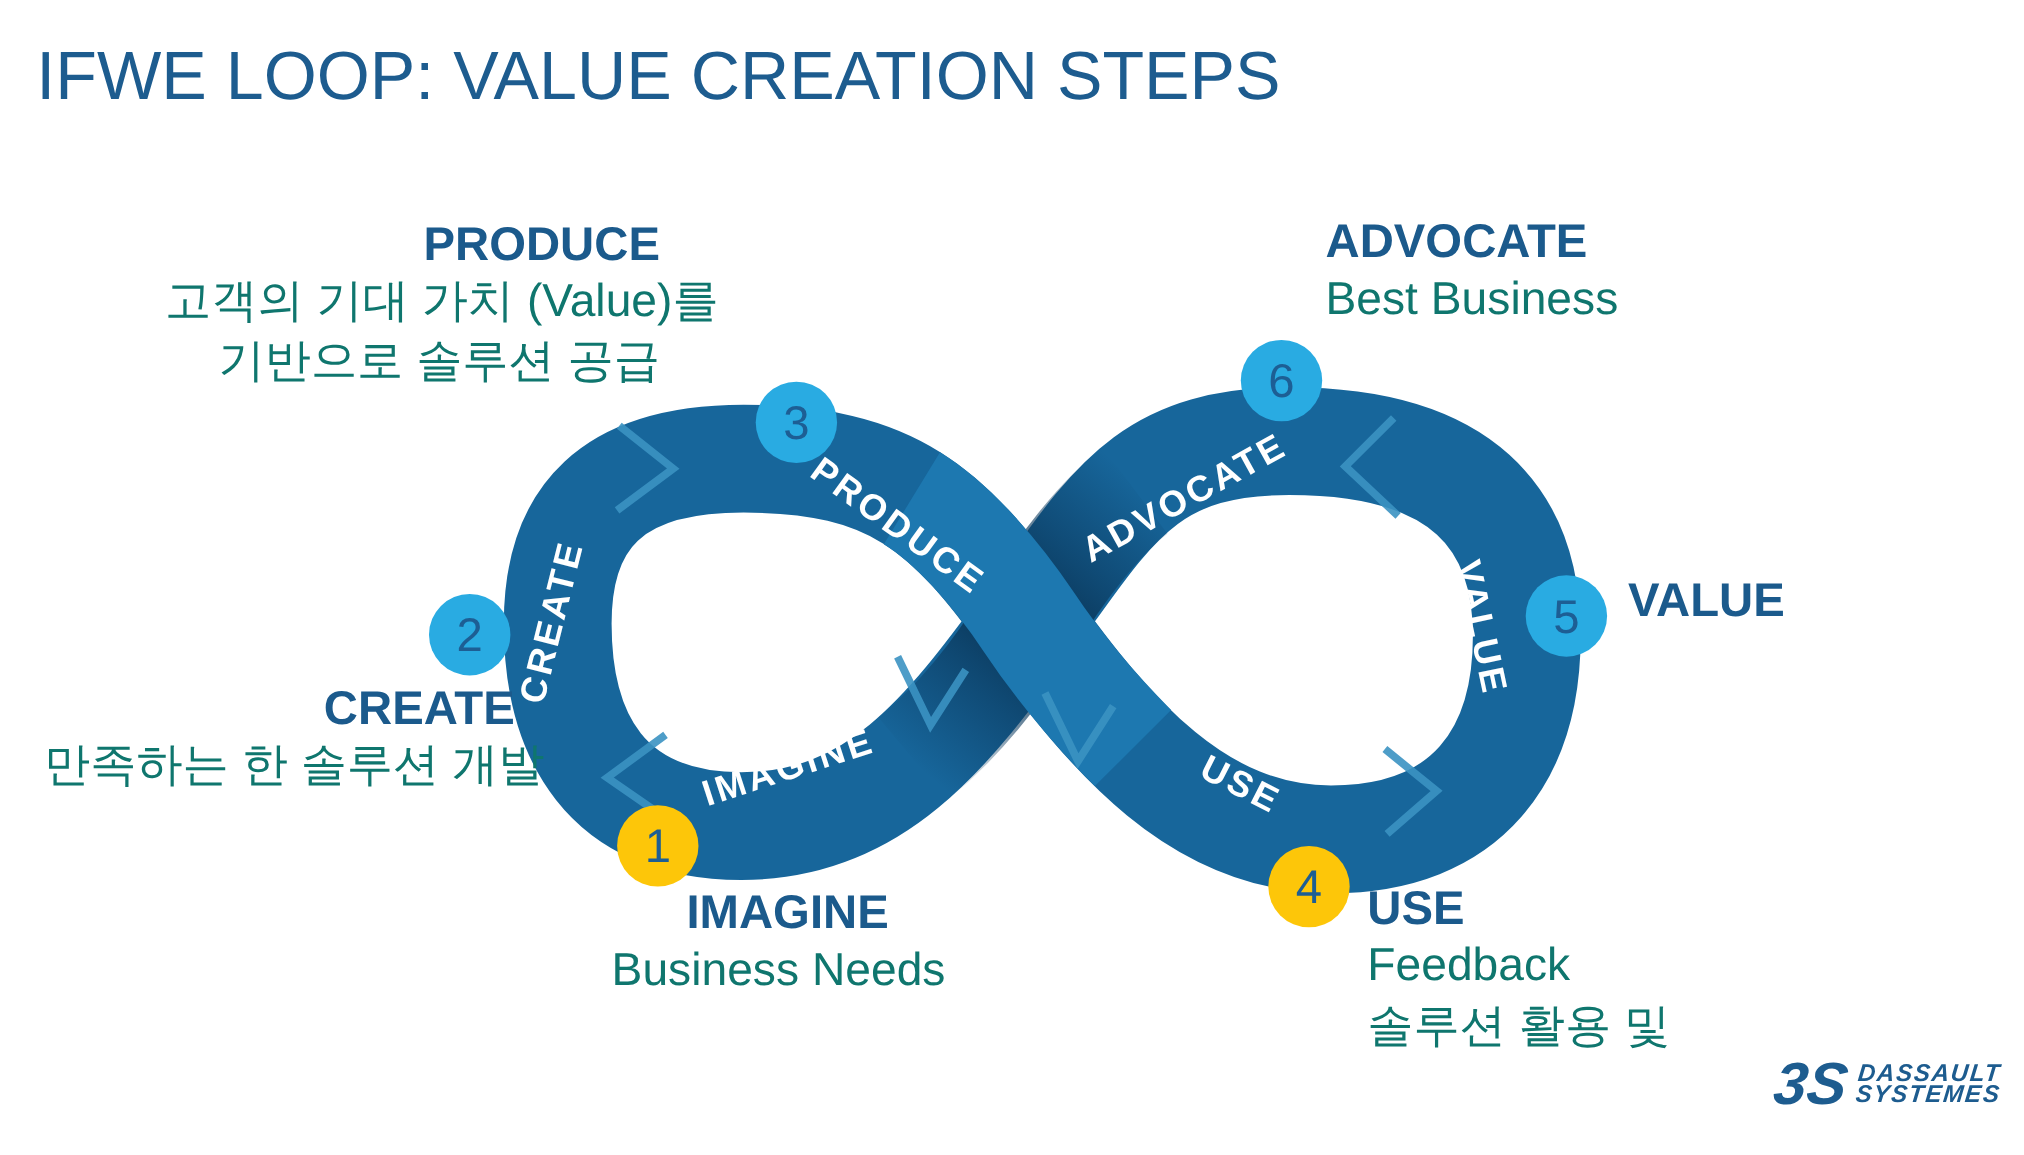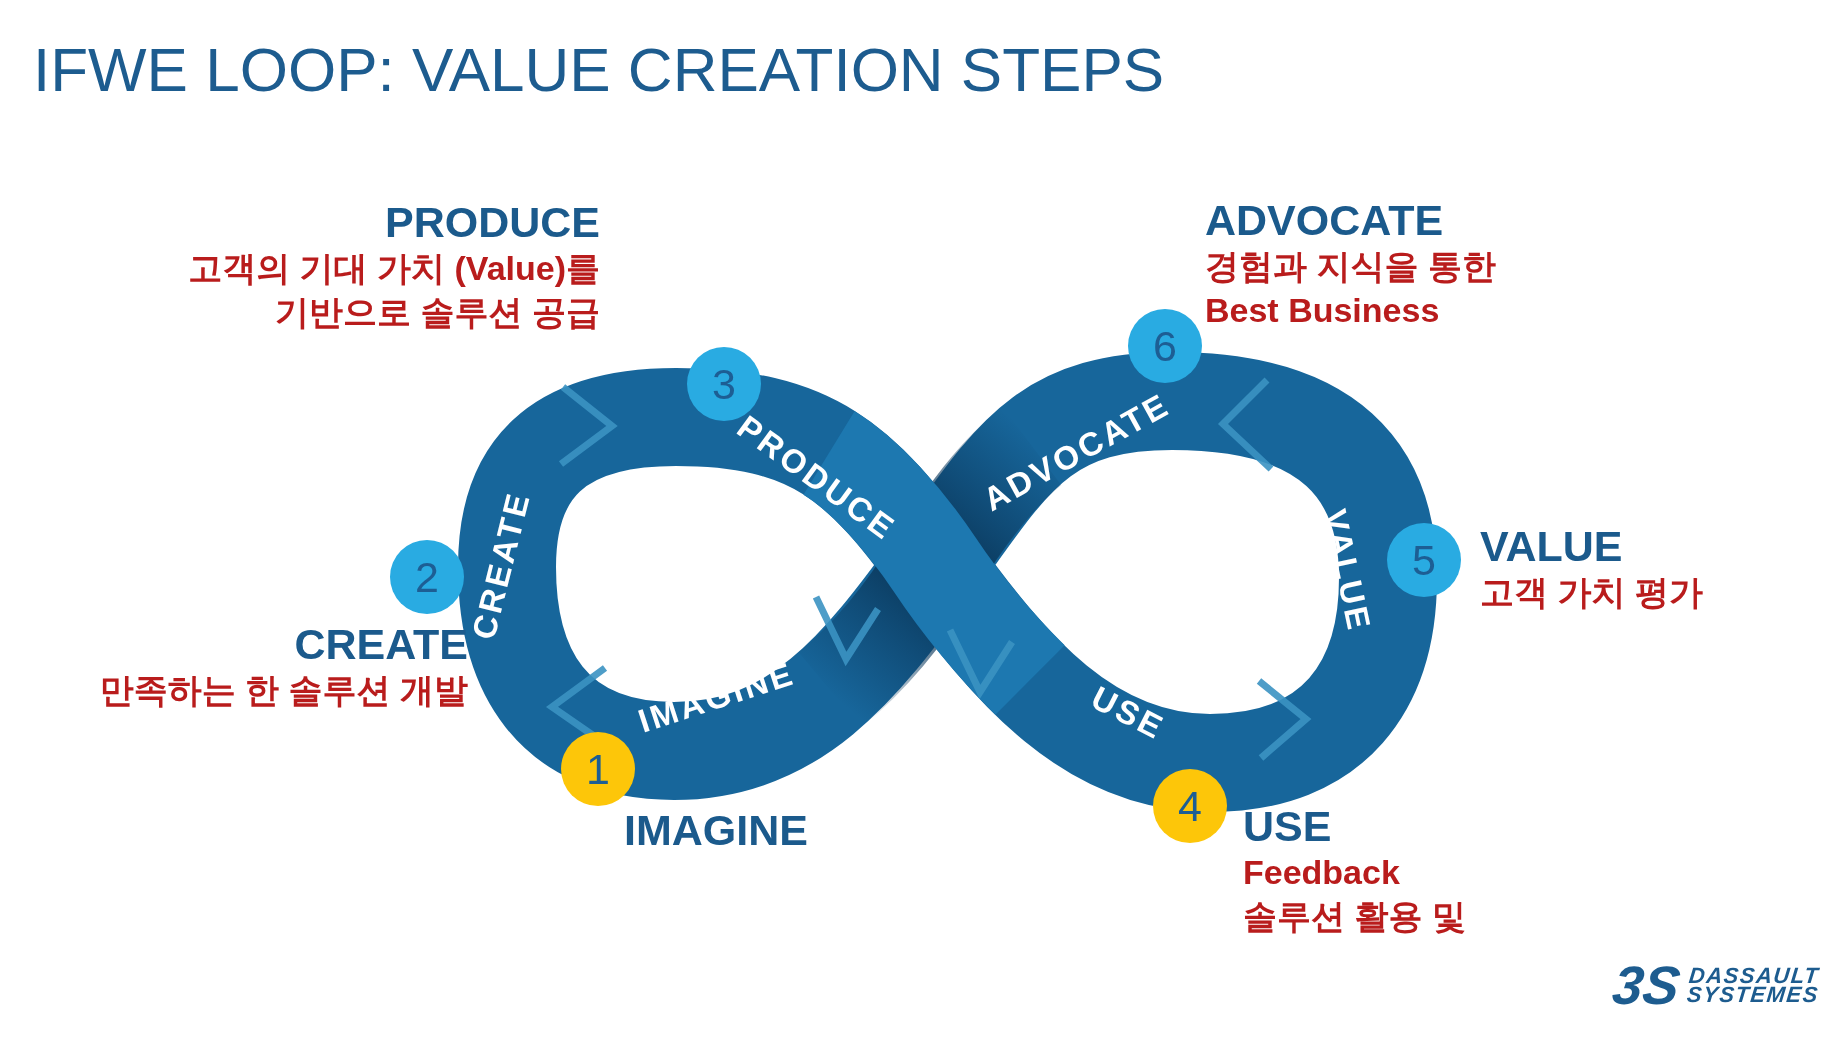--- a/index.html
+++ b/index.html
@@ -10,21 +10,21 @@
   .page-title{
     position:absolute;left:33px;top:34px;margin:0;
     font-size:62px;font-weight:400;letter-spacing:0px;color:#1D5C8F;white-space:nowrap;
   }
   .loop-svg{position:absolute;left:0;top:0;}
   .block{position:absolute;}
   .block .head{
     font-size:43px;font-weight:700;color:#1B5A8C;line-height:1.12;white-space:nowrap;
   }
   .block .line{
-    font-size:34px;font-weight:700;color:#b91c1c;line-height:1.3;white-space:nowrap;
+    font-size:42px;font-weight:400;color:#0f766e;line-height:1.3;white-space:nowrap;
   }
   .align-right{text-align:right;}
   .align-left{text-align:left;}
   .indent-head{margin-left:68px;}
   .ribbon-label{
     font-family:"Liberation Sans", sans-serif;font-weight:700;font-size:33px;
     letter-spacing:3px;fill:#FFFFFF;
   }
   .badge-num{
     font-family:"Liberation Sans", sans-serif;font-weight:400;font-size:43px;fill:#1D5E94;
@@ -115,42 +115,41 @@
   </svg>
 
   <div class="block align-right" style="left:150px;top:198px;width:450px;">
     <div class="head">PRODUCE</div>
     <div class="line">고객의 기대 가치 (Value)를</div>
     <div class="line">기반으로 솔루션 공급</div>
   </div>
 
   <div class="block align-left" style="left:1205px;top:196px;width:460px;">
     <div class="head">ADVOCATE</div>
-    <div class="line">경험과 지식을 통한</div>
     <div class="line">Best Business</div>
   </div>
 
   <div class="block align-right" style="left:40px;top:620px;width:428px;">
     <div class="head">CREATE</div>
     <div class="line">만족하는 한 솔루션 개발</div>
   </div>
 
   <div class="block align-left" style="left:556px;top:806px;width:420px;">
     <div class="head indent-head">IMAGINE</div>
+    <div class="line">Business Needs</div>
   </div>
 
   <div class="block align-left" style="left:1243px;top:802px;width:420px;">
     <div class="head">USE</div>
     <div class="line">Feedback</div>
     <div class="line">솔루션 활용 및</div>
   </div>
 
   <div class="block align-left" style="left:1480px;top:522px;width:360px;">
     <div class="head">VALUE</div>
-    <div class="line">고객 가치 평가</div>
   </div>
 
   <div class="logo">
     <svg width="70" height="68" viewBox="0 0 70 68">
       <text x="6" y="52" font-family="Liberation Sans, sans-serif" font-size="54" font-weight="700" font-style="italic" fill="#1D5C8F" transform="skewX(-8)">3S</text>
     </svg>
     <div class="logo-word">
       <div>DASSAULT</div>
       <div>SYSTEMES</div>
     </div>

